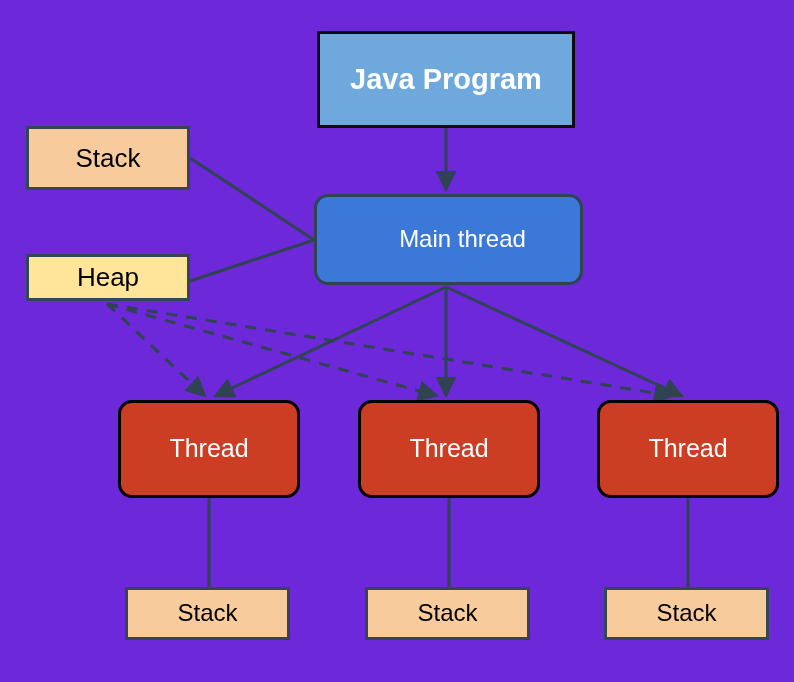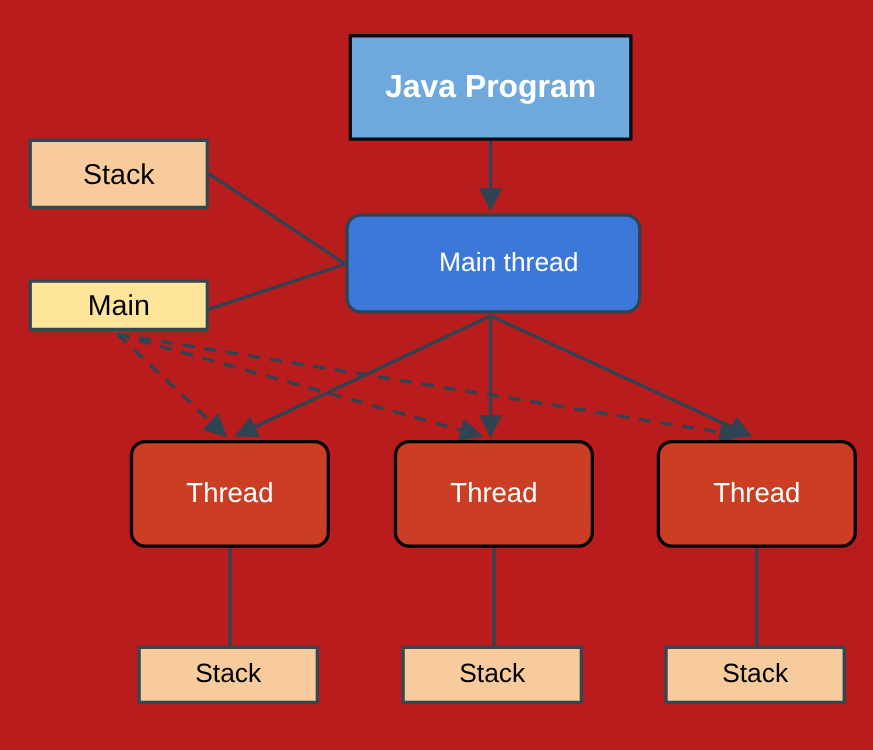--- a/index.html
+++ b/index.html
@@ -7,21 +7,21 @@
     padding: 0;
     background: #ffffff;
   }
   body {
     font-family: "Liberation Sans", sans-serif;
   }
   #diagram-root {
     position: relative;
     width: 794px;
     height: 682px;
-    background: #b91c1c;
+    background: #6d28d9;
     overflow: hidden;
   }
   #edges-layer {
     position: absolute;
     left: 0;
     top: 0;
     width: 794px;
     height: 682px;
   }
   .node {
@@ -163,21 +163,21 @@
 
   <div class="node node-program">
     <span class="node-label">Java Program</span>
   </div>
 
   <div class="node node-mem node-stack-main">
     <span class="node-label">Stack</span>
   </div>
 
   <div class="node node-mem node-heap">
-    <span class="node-label">Main</span>
+    <span class="node-label">Heap</span>
   </div>
 
   <div class="node node-mainthread">
     <span class="node-label">Main thread</span>
   </div>
 
   <div class="node node-thread node-thread-1">
     <span class="node-label">Thread</span>
   </div>
 

